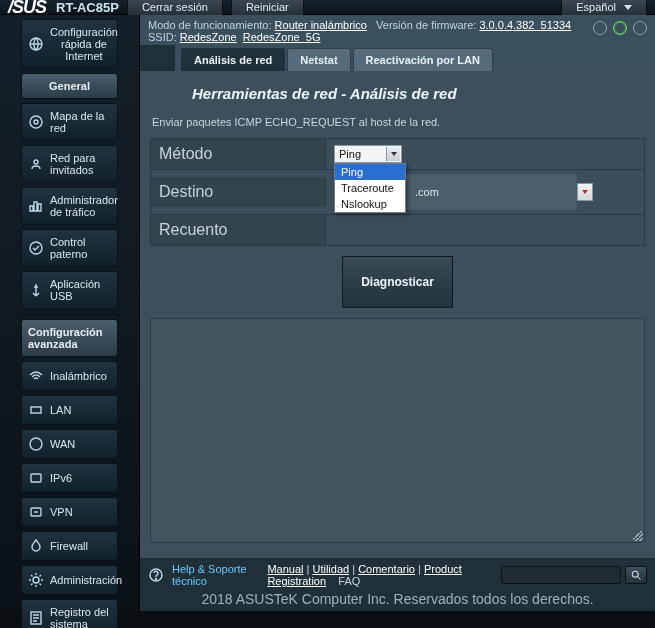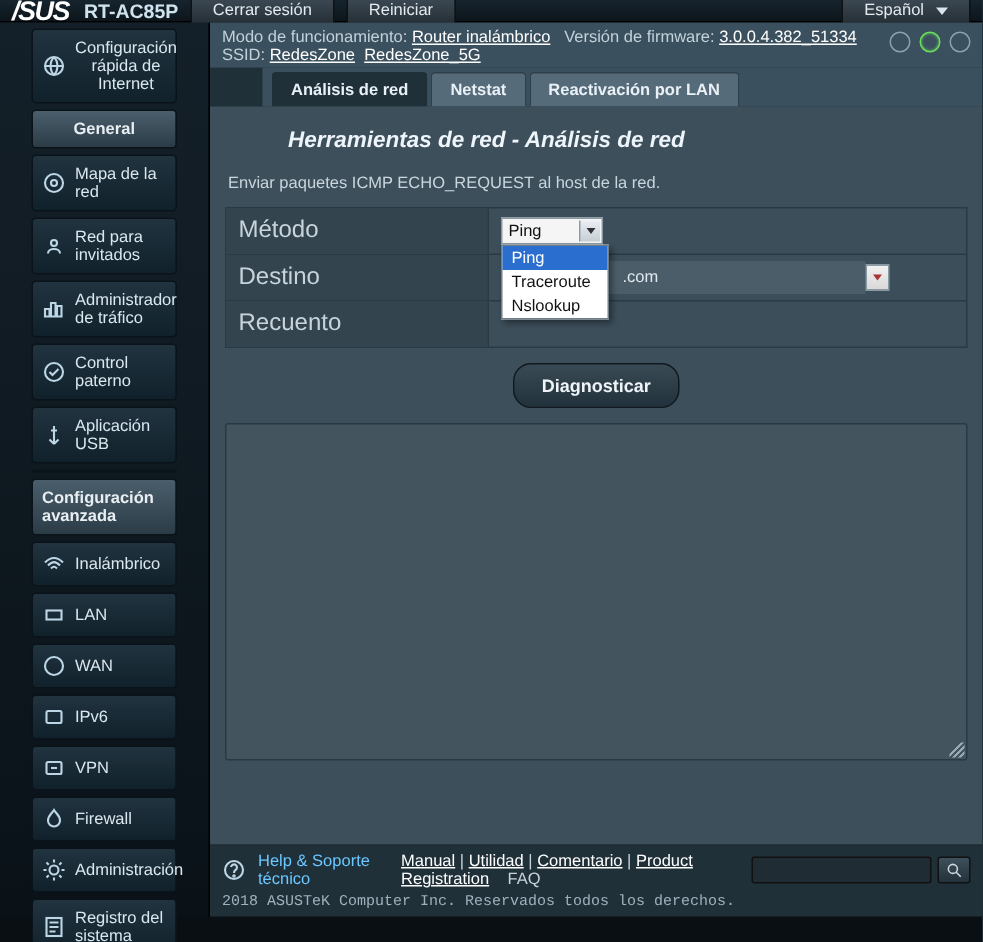--- a/index.html
+++ b/index.html
@@ -202,43 +202,43 @@
     background:#fff; color:#111;
     border:1px solid #6f7d86;
     box-shadow:2px 2px 4px rgba(0,0,0,.4);
     font-size:11px;
     z-index:5;
   }
   .dropdown .opt { padding:2px 6px; cursor:pointer; }
   .dropdown .opt.sel { background:#2a6fcf; color:#fff; }
 
   .dest-input {
-    width: 243px; height:22px;
+    width: 243px; height:36px;
     background:#4b5d68; color:#dfe8ee;
     border:none; padding:0 4px;
     display:inline-flex; align-items:center;
     font-size:11px;
   }
   .dest-box { display:flex; align-items:center; }
   .dest-dd {
     width:16px; height:18px;
     background:linear-gradient(#f2f2f2,#d8d8d8);
     border:1px solid #8a9aa4;
     display:flex; align-items:center; justify-content:center;
     cursor:pointer;
   }
   .dest-dd:after{content:"";border-left:3px solid transparent;border-right:3px solid transparent;border-top:4px solid #a33;}
 
   .diag-row {
     display:flex; justify-content:center; padding:10px 0;
   }
   .diag-btn {
     background: linear-gradient(#394a55,#22323d);
-    border:1px solid #10191f; border-radius:12px;
-    padding:7px 18px; color:#eef3f7; font-weight:bold;
+    border:1px solid #10191f; border-radius:0;
+    padding:18px 18px; color:#eef3f7; font-weight:bold;
     cursor:pointer; font-size:12px;
   }
 
   .output {
     height: 225px; background:#43545f;
     border:1px solid #2a3a44; border-radius:2px;
     position:relative;
   }
   .resize-grip {
     position:absolute; right:1px; bottom:1px;
@@ -268,25 +268,24 @@
   }
   .search-box .sbtn {
     width:22px; height:18px;
     background:linear-gradient(#3e505c,#23323b);
     border:1px solid #111; border-radius:2px;
     display:flex; align-items:center; justify-content:center;
     cursor:pointer;
   }
 
   .copyright {
-    text-align:left;
-    font-size:10px;
+    text-align:center;
+    font-size:14px;
     color:#9fb1bc;
     padding: 2px 8px 4px;
-    font-family: Liberation Mono, monospace;
   }
 </style>
 </head>
 <body>
 
 <div class="top-bar">
   <span class="logo">/SUS</span>
   <span class="model">RT-AC85P</span>
   <span class="top-btn">Cerrar sesión</span>
   <span class="top-btn">Reiniciar</span>

